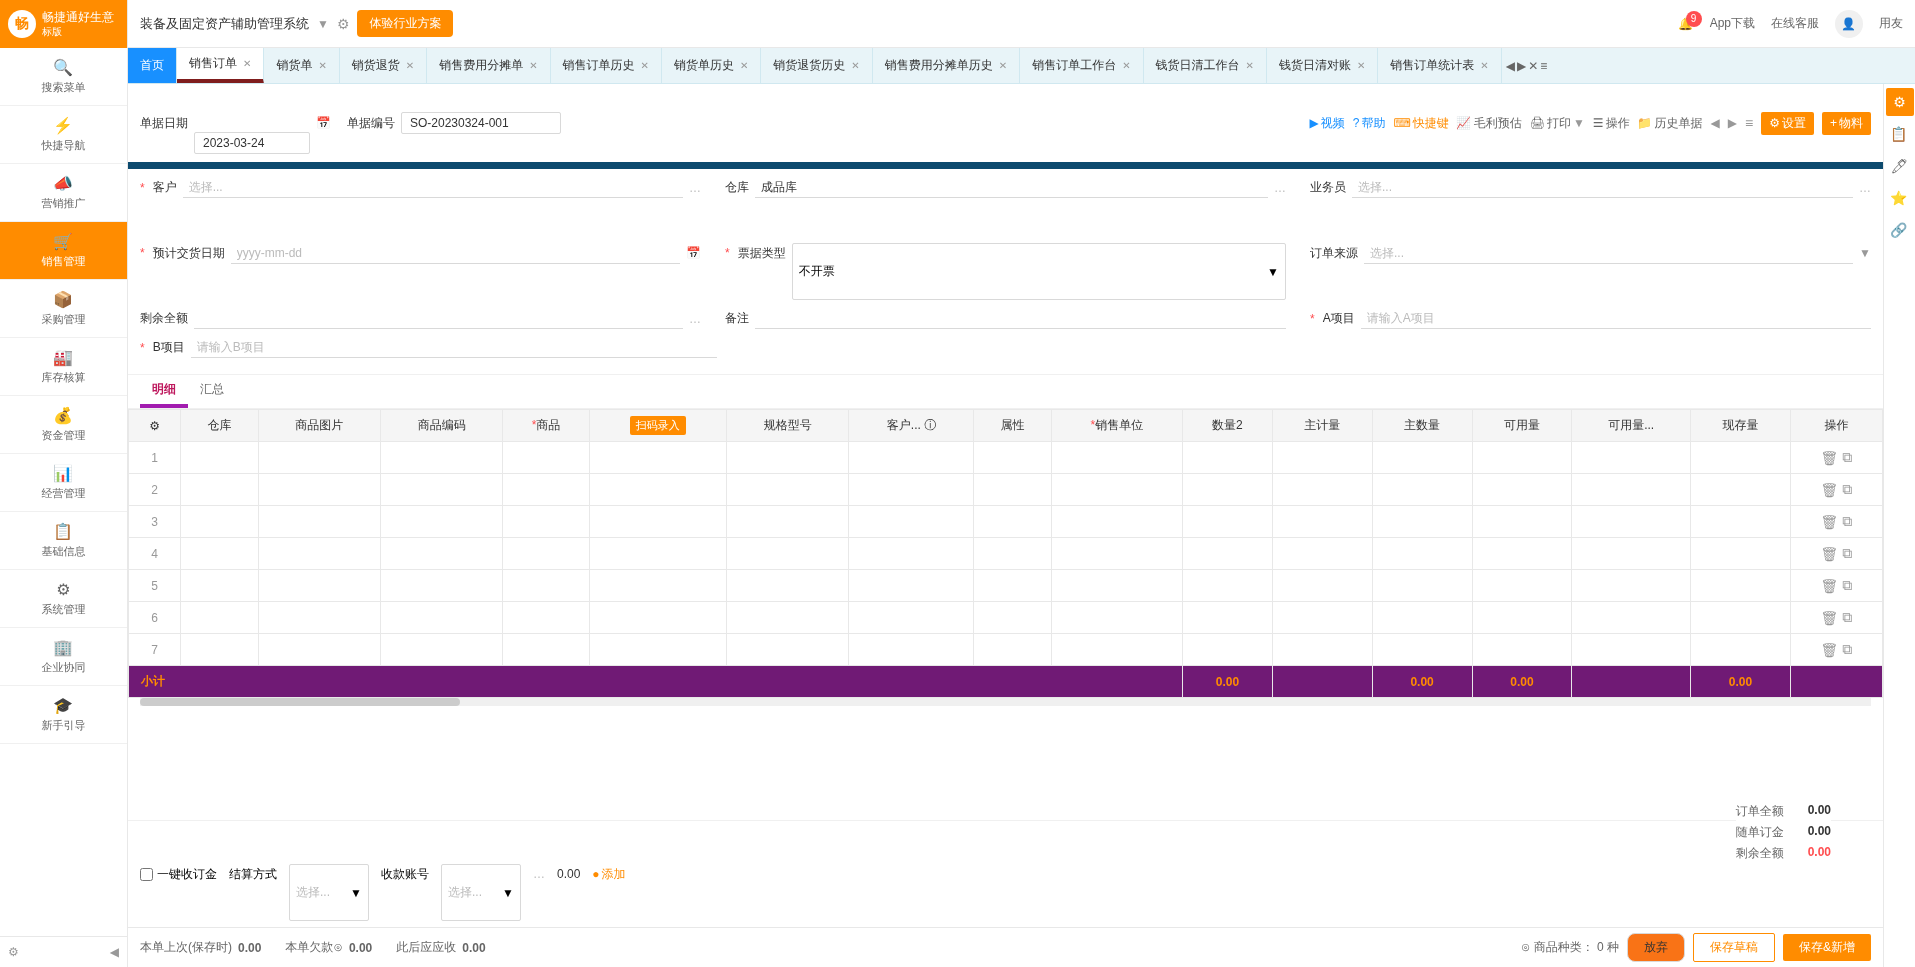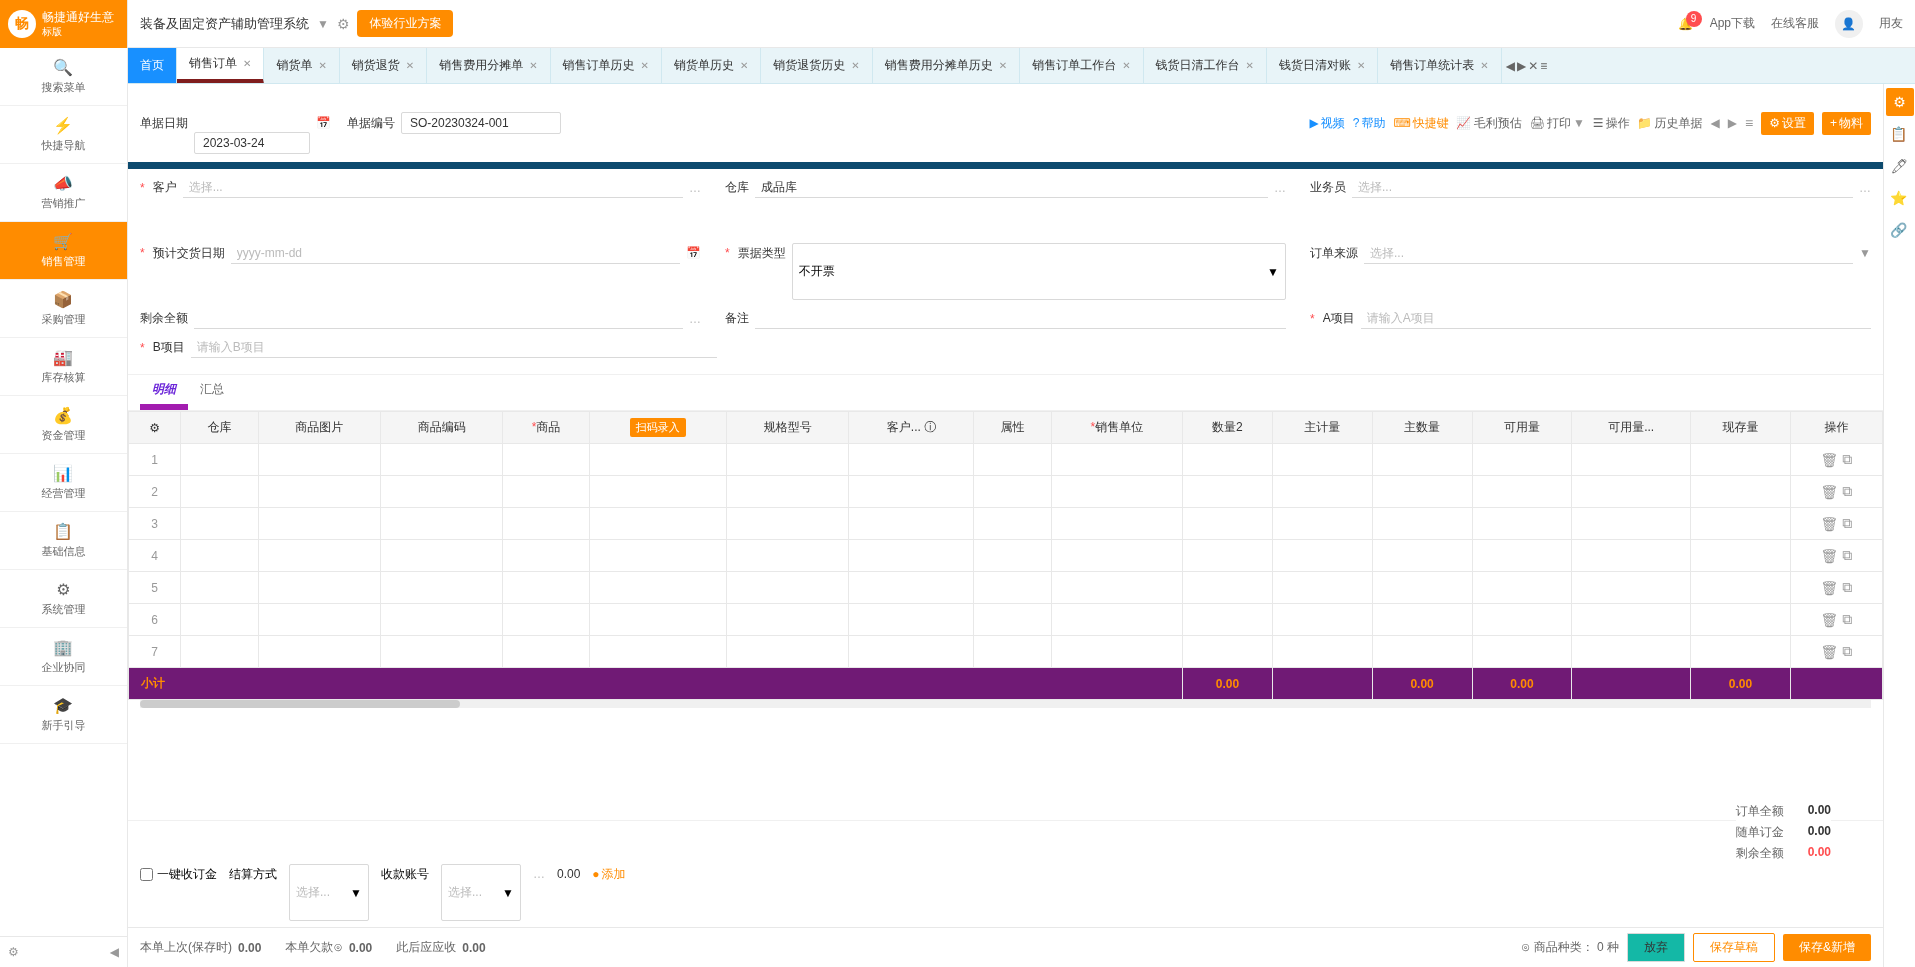--- a/index.html
+++ b/index.html
@@ -61,21 +61,21 @@
     .field-label { color: #333; white-space: nowrap; }
     .field-input { flex: 1; border: none; border-bottom: 1px solid #d9d9d9; padding: 3px 6px; color: #333; outline: none; background: transparent; min-width: 0; }
     .field-input::placeholder { color: #bbb; }
     .field-dots { color: #bbb; cursor: pointer; }
     .field-select { border: 1px solid #d9d9d9; padding: 19px 6px; border-radius: 2px; background: #fff; cursor: pointer; display: flex; align-items: center; gap: 4px; margin-top: 37px; }
     .date-input { border: 1px solid #d9d9d9; padding: 3px 8px; border-radius: 2px; color: #bbb; }
 
     
     .detail-tabs { padding: 0 12px; border-bottom: 1px solid #f0f0f0; display: flex; gap: 0; }
     .detail-tab { padding: 6px 12px; cursor: pointer; color: #666; border-bottom: 2px solid transparent; }
-    .detail-tab.active { color: #6d28d9; border-bottom: 6px solid #a21caf; font-weight: bold; font-style: italic; }
+    .detail-tab.active { color: #be185d; border-bottom: 4px solid #a21caf; font-weight: bold; }
 
     
     .table-wrap { flex: 1; overflow: auto; }
     table { width: 100%; border-collapse: collapse; }
     thead tr { background: #f5f5f5; }
     th { padding: 6px 8px; border: 1px solid #e8e8e8; color: #333; font-weight: normal; white-space: nowrap; text-align: center; font-size: 12px; }
     td { padding: 4px 8px; border: 1px solid #e8e8e8; color: #333; text-align: center; height: 32px; }
     .th-required { color: #ff4d4f; }
     .scan-btn { background: #ff8c00; color: #fff; border: none; padding: 2px 6px; border-radius: 2px; cursor: pointer; font-size: 11px; }
     .row-num { color: #999; }
@@ -83,21 +83,21 @@
     .subtotal-label { color: #ff8c00 !important; }
 
     
     .form-footer { padding: 6px 12px; border-top: 1px solid #f0f0f0; display: flex; align-items: center; gap: 12px; }
     .checkbox-label { display: flex; align-items: center; gap: 4px; cursor: pointer; }
 
     
     .bottom-bar { height: 40px; background: #fff; border-top: 1px solid #e8e8e8; display: flex; align-items: center; padding: 0 12px; gap: 24px; }
     .bottom-info { display: flex; align-items: center; gap: 6px; color: #666; }
     .bottom-actions { margin-left: auto; display: flex; align-items: center; gap: 8px; }
-    .btn-default { border: 1px solid #d9d9d9; background: #14b8a6; padding: 5px 16px; border-radius: 1px; cursor: pointer; color: #333; }
+    .btn-default { border: 1px solid #d9d9d9; background: #f97316; padding: 5px 16px; border-radius: 8px; cursor: pointer; color: #333; }
     .btn-primary { border: 1px solid #ff8c00; background: #fff; color: #ff8c00; padding: 5px 16px; border-radius: 2px; cursor: pointer; }
     .btn-save { background: #ff8c00; color: #fff; border: none; padding: 5px 16px; border-radius: 2px; cursor: pointer; }
 
     
     .summary-panel { position: absolute; right: 40px; bottom: 40px; background: #fff; border: 1px solid #f0f0f0; padding: 8px 16px; box-shadow: 0 2px 8px rgba(0,0,0,0.1); }
     .summary-row { display: flex; justify-content: space-between; gap: 24px; margin-bottom: 4px; }
     .summary-label { color: #666; }
     .summary-value { color: #333; font-weight: bold; }
     .summary-value.red { color: #ff4d4f; }
 

